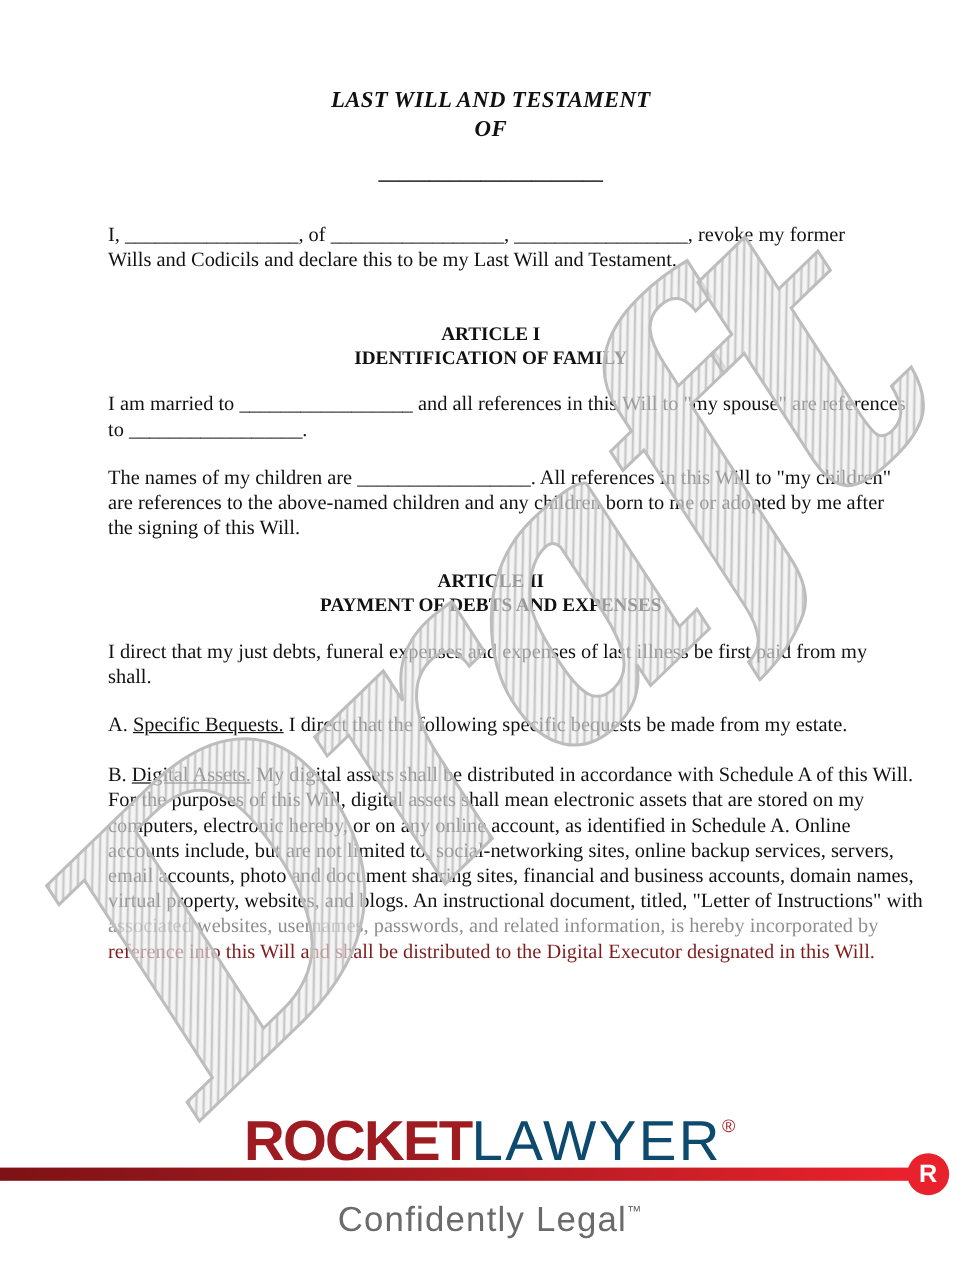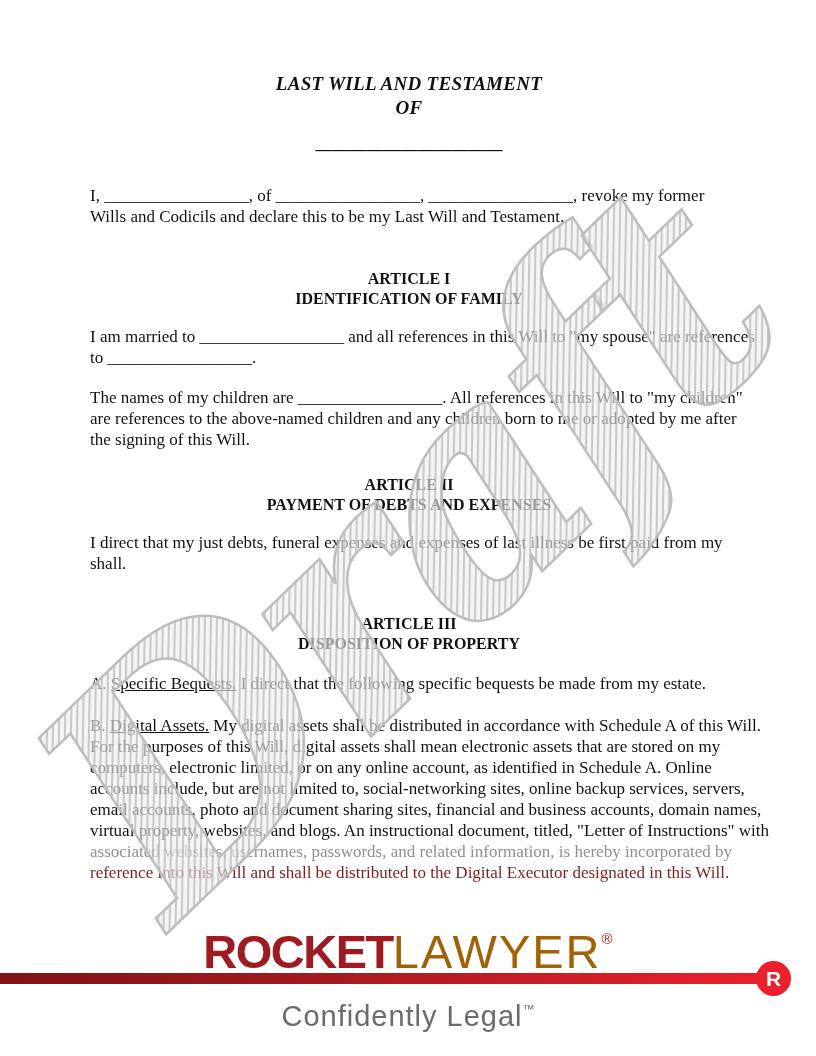--- a/index.html
+++ b/index.html
@@ -171,33 +171,29 @@
     <div class="heading mt-art2">
       <div>ARTICLE II</div>
       <div>PAYMENT OF DEBTS AND EXPENSES</div>
     </div>
 
     <p class="para mt-debts">
       <span class="line" style="display:block">I direct that my just debts, funeral expenses and expenses of last illness be first paid from my</span>
       <span class="line" style="display:block">shall.</span>
     </p>
 
-    <div class="heading mt-art3">
-      <div>ARTICLE III</div>
-      <div>DISPOSITION OF PROPERTY</div>
-    </div>
 
     <p class="para mt-para-a">
       <span class="line" style="display:block"><span>A.</span> <span class="u">Specific Bequests.</span> <span>I direct that the following specific bequests be made from my estate.</span></span>
     </p>
 
     <p class="para mt-para-b">
       <span class="line" style="display:block"><span>B.</span> <span class="u">Digital Assets.</span> <span>My digital assets shall be distributed in accordance with Schedule A of this Will.</span></span>
       <span class="line" style="display:block">For the purposes of this Will, digital assets shall mean electronic assets that are stored on my</span>
-      <span class="line" style="display:block">computers, electronic limited, or on any online account, as identified in Schedule A. Online</span>
+      <span class="line" style="display:block">computers, electronic hereby, or on any online account, as identified in Schedule A. Online</span>
       <span class="line" style="display:block">accounts include, but are not limited to, social-networking sites, online backup services, servers,</span>
       <span class="line" style="display:block">email accounts, photo and document sharing sites, financial and business accounts, domain names,</span>
       <span class="line" style="display:block">virtual property, websites, and blogs. An instructional document, titled, "Letter of Instructions" with</span>
       <span class="line" style="display: block; color: rgb(143, 143, 143);">associated websites, usernames, passwords, and related information, is hereby incorporated by</span>
       <span class="line" style="display: block; color: #7f1d1d;">reference into this Will and shall be distributed to the Digital Executor designated in this Will.</span>
     </p>
 
   </div>
 
   <svg class="watermark" width="816" height="1056" viewBox="0 0 816 1056" xmlns="http://www.w3.org/2000/svg">
@@ -206,21 +202,21 @@
         <rect width="6" height="6" fill="#ededed" fill-opacity="0.62"></rect>
         <line x1="3" y1="0" x2="3" y2="6" stroke="#9d9d9d" stroke-opacity="0.5" stroke-width="2"></line>
       </pattern>
     </defs>
     <g transform="rotate(-44 415 555)">
       <text id="wm-text" x="415" y="655" text-anchor="middle" font-family="DejaVu Serif, serif" font-style="italic" font-weight="bold" font-size="315" textLength="870" fill="url(#hatch)" stroke="#bdbdbd" stroke-width="2.5">Draft</text>
     </g>
   </svg>
 
   <div class="footer-logo">
-    <span class="logo-rocket" style="color: rgb(158, 27, 33);">ROCKET</span><span class="logo-lawyer" style="color: #a16207;">LAWYER</span><span class="logo-reg" style="color: rgb(168, 35, 42);">®</span>
+    <span class="logo-rocket" style="color: rgb(158, 27, 33);">ROCKET</span><span class="logo-lawyer" style="color: #0c4a6e;">LAWYER</span><span class="logo-reg" style="color: rgb(168, 35, 42);">®</span>
   </div>
 
   <div class="footer-band"></div>
 
   <div class="footer-badge">
     <span>R</span>
   </div>
 
   <div class="footer-tagline" style="color: rgb(107, 107, 107);">
     <span>Confidently Legal</span><span class="tm">™</span>

